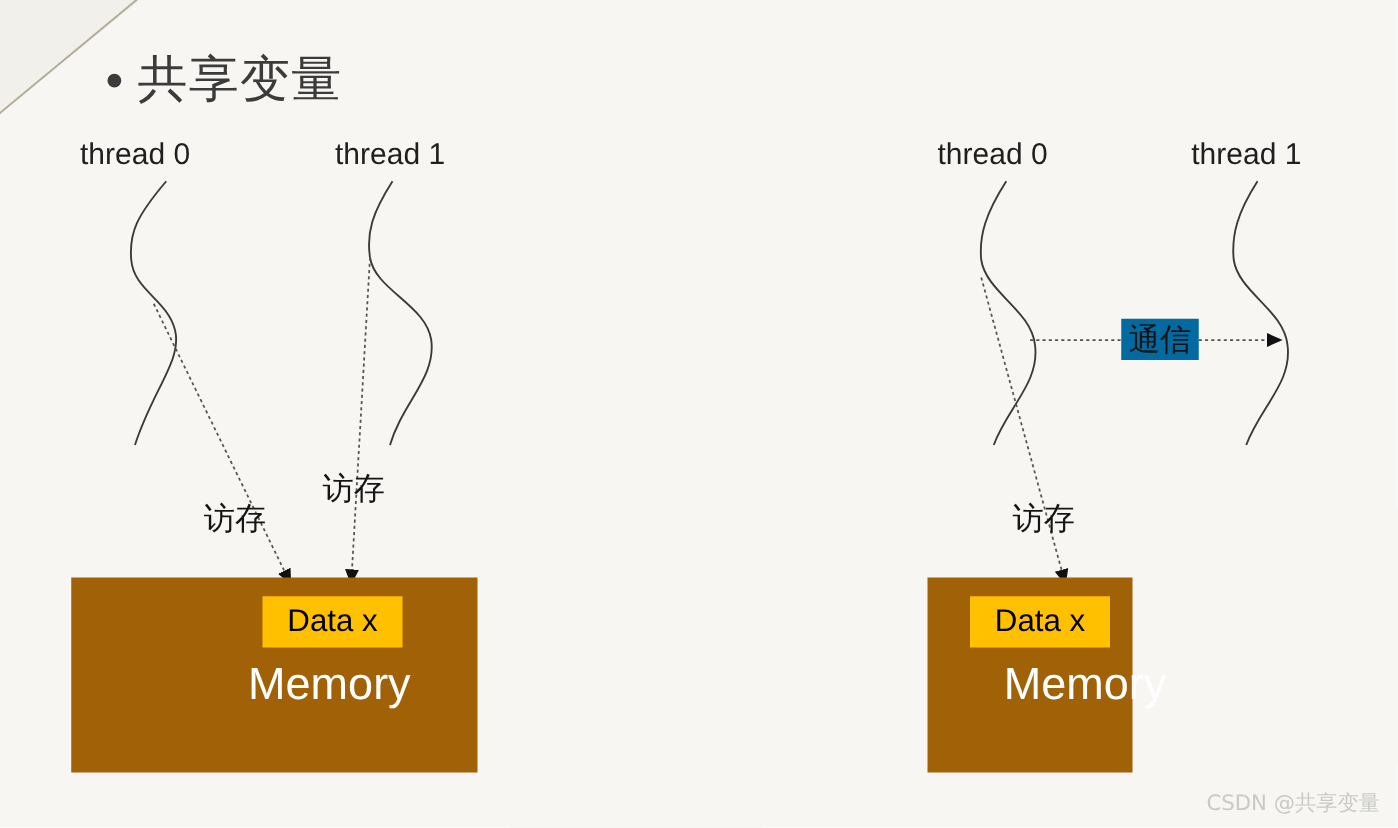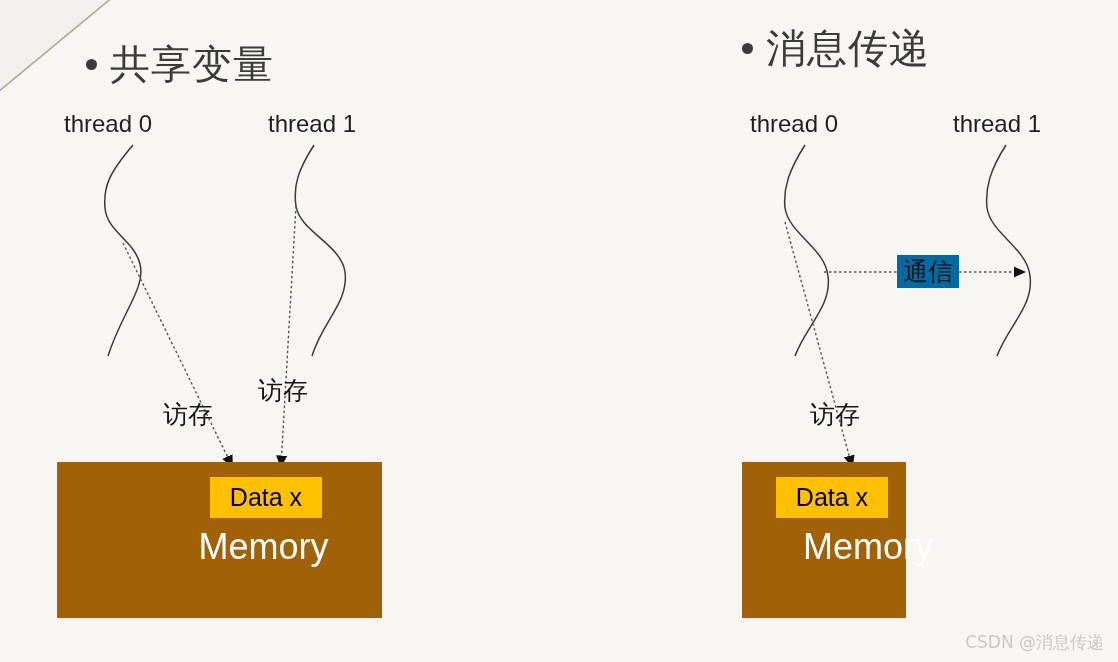--- a/index.html
+++ b/index.html
@@ -140,24 +140,20 @@
   <div class="corner-wedge"></div>
   <svg class="corner-line" viewBox="0 0 130 105">
     <line x1="-2" y1="92" x2="114" y2="-4" stroke="#B3AC99" stroke-width="1.6"></line>
   </svg>
 
   <div class="heading" id="heading-left">
     <span class="bullet-dot"></span>
     <span class="heading-text">共享变量</span>
   </div>
 
-  <div class="heading" id="heading-right">
-    <span class="bullet-dot"></span>
-    <span class="heading-text">消息传递</span>
-  </div>
 
   <div class="thread-label" id="thread-label-l0">thread 0</div>
   <div class="thread-label" id="thread-label-l1">thread 1</div>
   <div class="thread-label" id="thread-label-r0">thread 0</div>
   <div class="thread-label" id="thread-label-r1">thread 1</div>
 
   <svg id="diagram-svg" viewBox="0 0 1118 662">
     <defs>
       <marker id="arrowhead" markerWidth="9" markerHeight="9" refX="7.5" refY="4" orient="auto">
         <path d="M0,0 L9,4 L0,8 Z" fill="#111111"></path>
@@ -188,15 +184,15 @@
   <div class="memory-box" id="memory-box-left">
     <div class="data-box" id="data-box-left">Data x</div>
     <div class="memory-label">Memory</div>
   </div>
 
   <div class="memory-box" id="memory-box-right">
     <div class="data-box" id="data-box-right">Data x</div>
     <div class="memory-label">Memory</div>
   </div>
 
-  <div id="watermark">CSDN @消息传递</div>
+  <div id="watermark">CSDN @共享变量</div>
 
 </div>
 
 </body></html>

